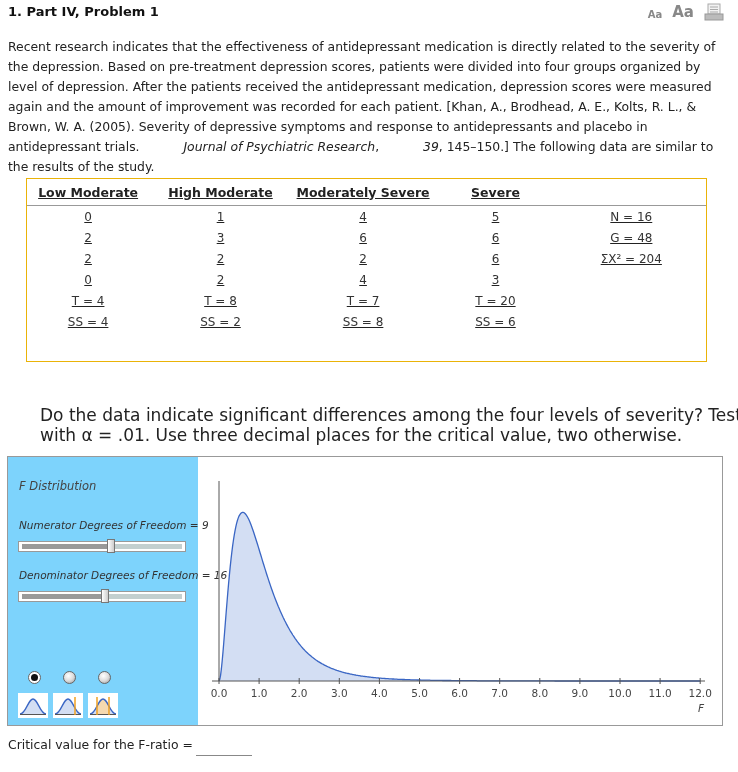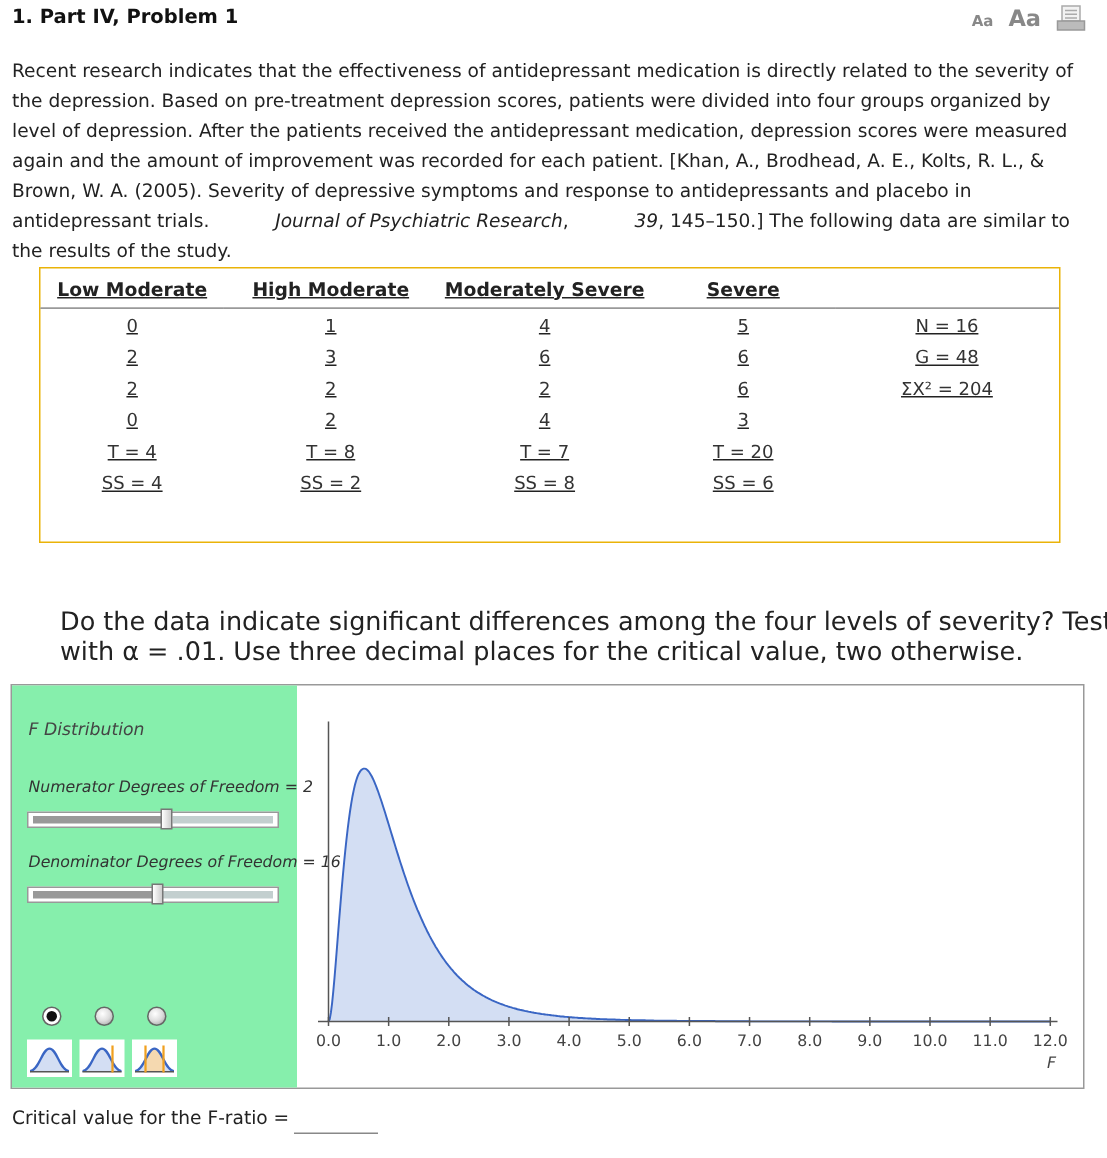--- a/index.html
+++ b/index.html
@@ -12,21 +12,21 @@
   .print-icon { width: 20px; height: 18px; }
   .intro { position: absolute; left: 8px; top: 37px; width: 716px; font-size: 12.4px; line-height: 20px; color: #222; }
   .intro i { font-style: italic; margin-left: 40px; }
   .data-table-box { position: absolute; left: 26px; top: 178px; width: 679px; height: 182px; border: 1px solid #eab308; text-decoration: underline; }
   .data-table { border-collapse: collapse; width: 100%; font-size: 12px; }
   .data-table th { font-weight: bold; font-size: 12.5px; height: 26px; padding: 0; text-align: center; border-bottom: 1px solid #999; color: #222; }
   .data-table td { text-align: center; height: 21px; padding: 0; color: #333; }
   .data-table tr.sep td { border-top: 1px solid #999; }
   .question { position: absolute; left: 8px; top: 405px; width: 716px; font-size: 17px; line-height: 20px; color: #222; margin-left: 32px; }
   .fpanel { position: absolute; left: 7px; top: 456px; width: 714px; height: 268px; border: 1px solid #999; background: #fff; }
-  .fside { position: absolute; left: 0; top: 0; width: 190px; height: 268px; background: #86efac; }
+  .fside { position: absolute; left: 0; top: 0; width: 190px; height: 268px; background: #7dd3fc; }
   .fside .title { position: absolute; left: 11px; top: 22px; font-size: 11.5px; font-style: italic; color: #444; }
   .fside .slabel { position: absolute; left: 11px; font-size: 10.5px; font-style: italic; color: #333; white-space: nowrap; }
   .slider { position: absolute; left: 10px; width: 166px; height: 9px; border: 1px solid #999; background: #fff; }
   .slider .fill { position: absolute; left: 3px; top: 2px; height: 5px; background: #999; }
   .slider .rest { position: absolute; top: 2px; right: 3px; height: 5px; background: #c3cfcf; }
   .slider .thumb { position: absolute; top: -3px; width: 8px; height: 14px; border: 1px solid #777;
                    background: linear-gradient(to right, #fff, #ccc); box-sizing: border-box; }
   .radio { position: absolute; top: 214px; width: 13px; height: 13px; border-radius: 50%; border: 1px solid #666;
            background: radial-gradient(circle at 40% 35%, #fff 0%, #ddd 50%, #999 100%); box-sizing: border-box; }
   .radio.on { background: #fff; }
@@ -109,21 +109,21 @@
         </tr>
     </tbody>
   </table>
 </div>
 
 <div class="question">Do the data indicate significant differences among the four levels of severity? Test with α = .01. Use three decimal places for the critical value, two otherwise.</div>
 
 <div class="fpanel">
   <div class="fside">
     <div class="title">F Distribution</div>
-    <div class="slabel" style="top:62px">Numerator Degrees of Freedom = 2</div>
+    <div class="slabel" style="top:62px">Numerator Degrees of Freedom = 9</div>
     <div class="slider" style="top:84px">
       <div class="fill" style="width:90px"></div>
       <div class="rest" style="left:96px"></div>
       <div class="thumb" style="left:88px"></div>
     </div>
     <div class="slabel" style="top:112px">Denominator Degrees of Freedom = 16</div>
     <div class="slider" style="top:134px">
       <div class="fill" style="width:83px"></div>
       <div class="rest" style="left:89px"></div>
       <div class="thumb" style="left:82px"></div>

